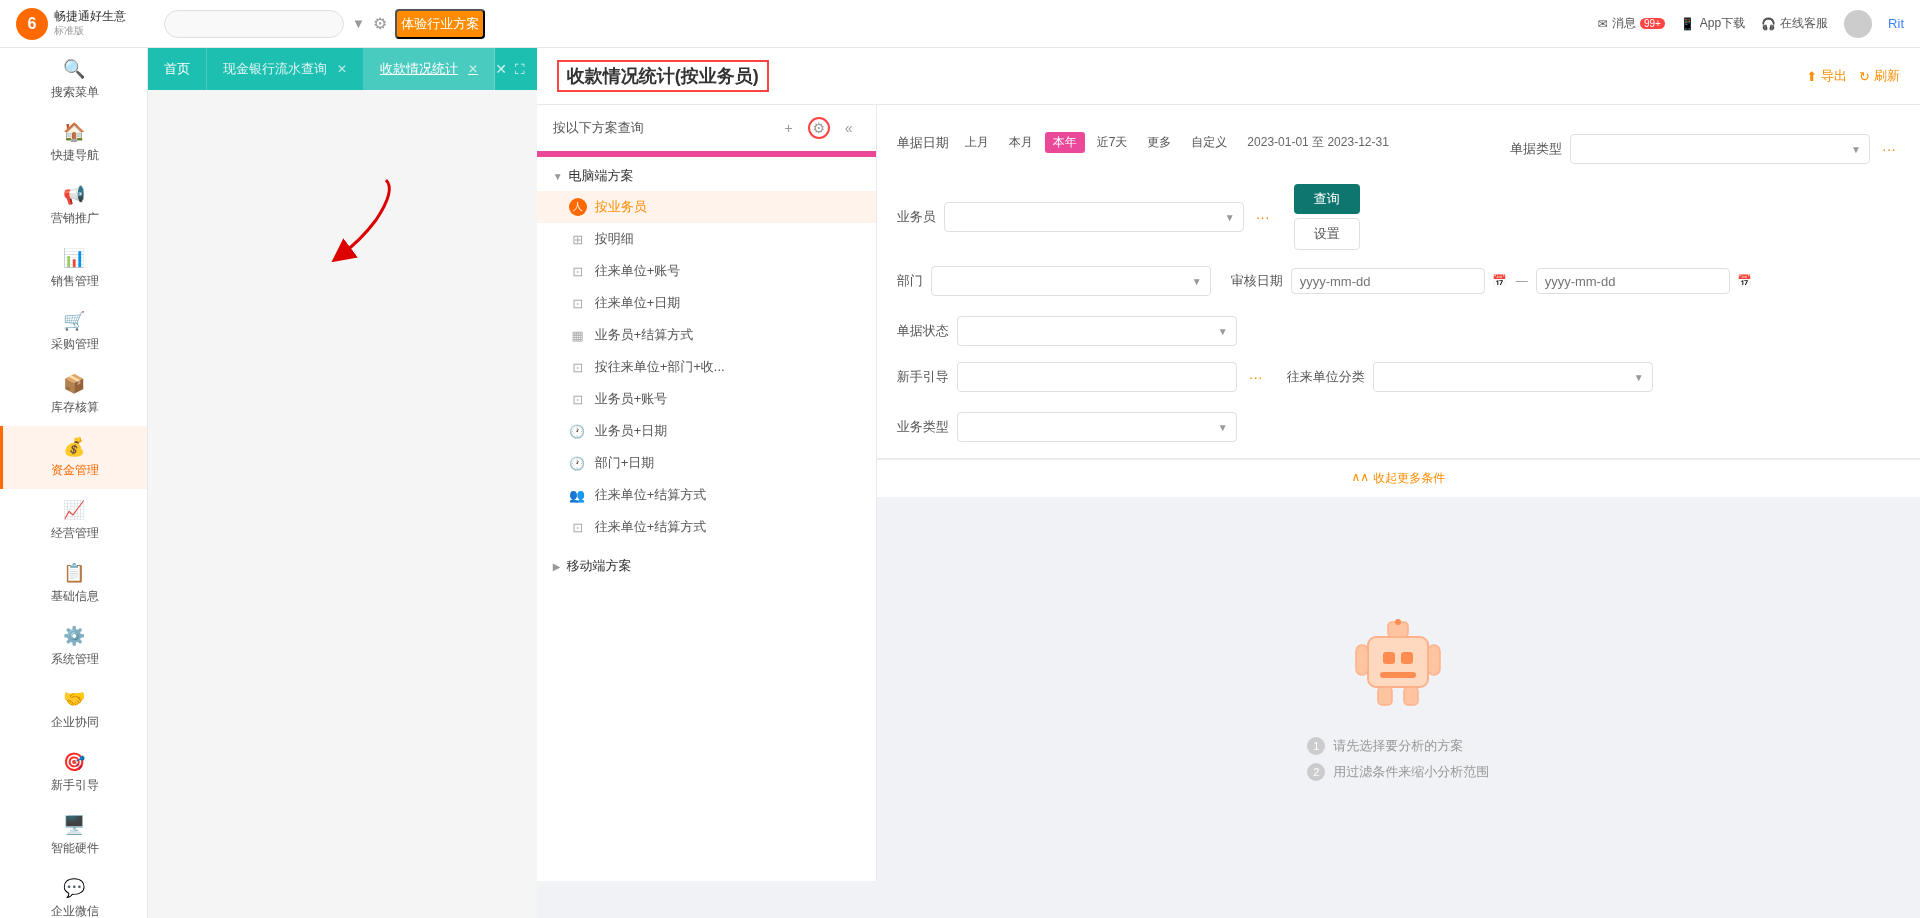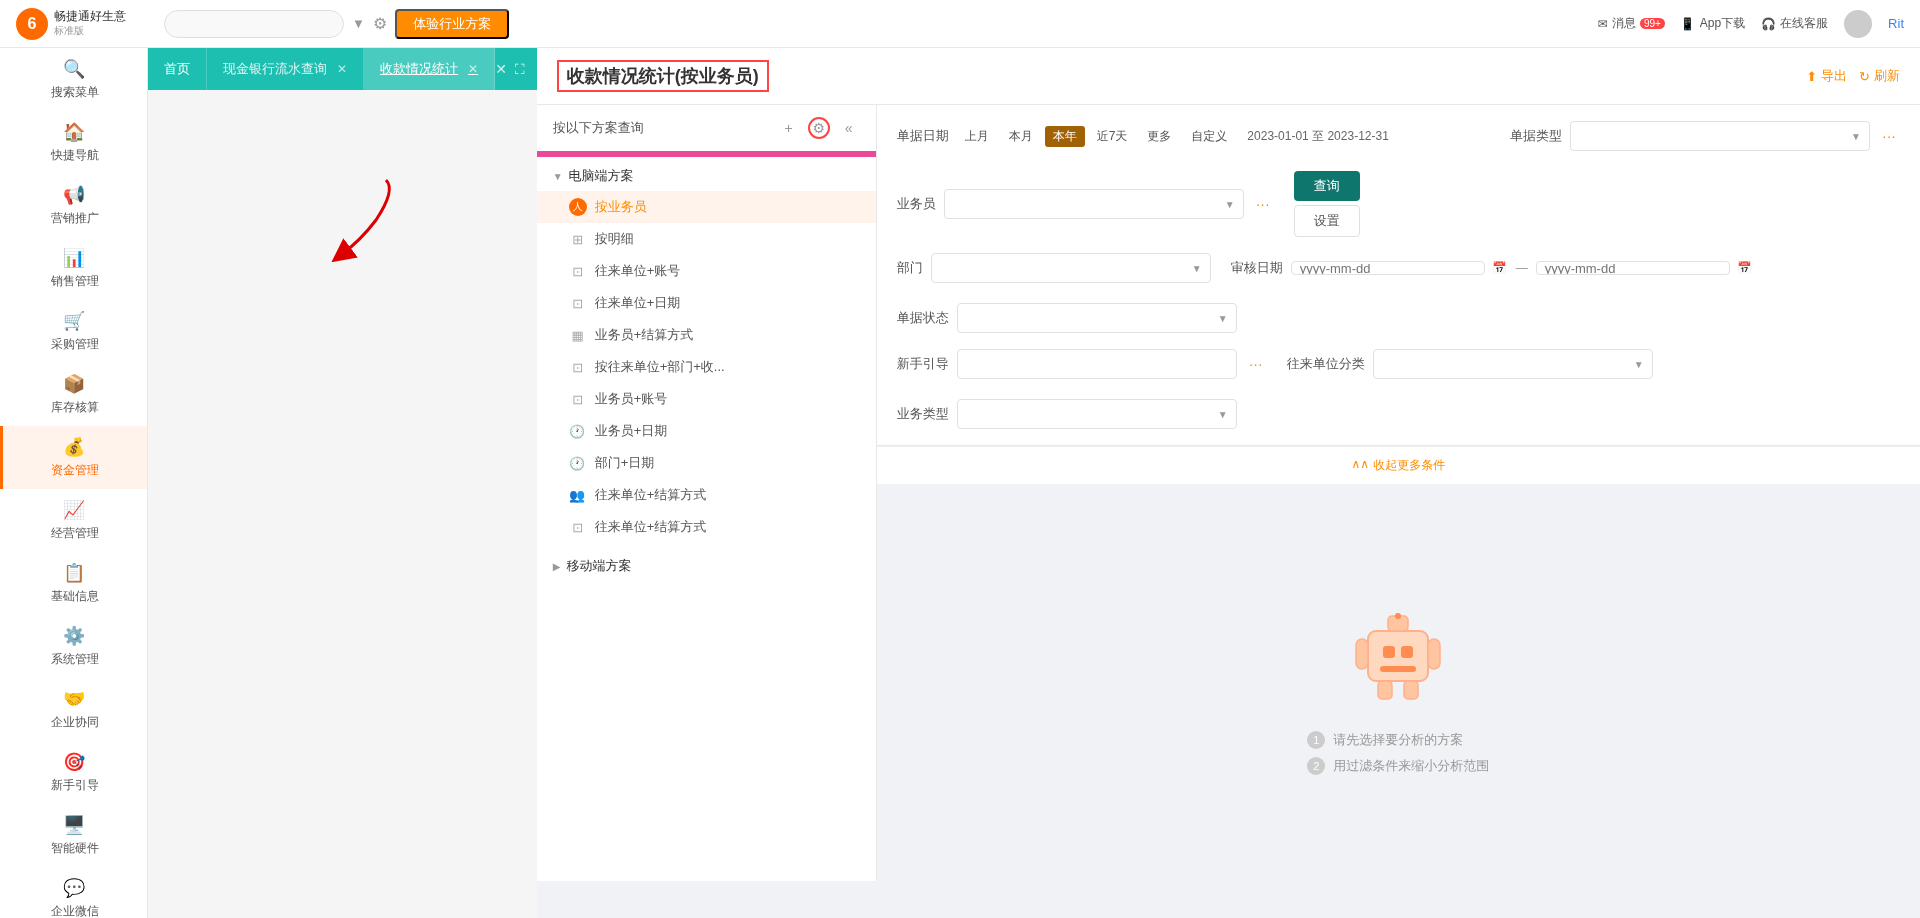--- a/index.html
+++ b/index.html
@@ -51,21 +51,21 @@
       border: 1px solid #e0e0e0;
       border-radius: 14px;
       padding: 0 10px;
       font-size: 12px;
       color: #999;
       background: #f9f9f9;
     }
     .header-nav-tab {
       background: #ff8c00;
       color: white;
-      padding: 4px 16px;
+      padding: 4px 4px;
       border-radius: 4px;
       font-size: 13px;
       cursor: pointer;
     }
     .header-right {
       display: flex;
       align-items: center;
       gap: 16px;
       margin-left: auto;
     }
@@ -246,21 +246,21 @@
       align-items: center;
     }
     .date-tab {
       padding: 2px 8px;
       border-radius: 3px;
       cursor: pointer;
       font-size: 12px;
       color: #555;
     }
     .date-tab.active {
-      background: #a16207;
+      background: #ec4899;
       color: white;
       border-radius: 3px;
     }
     .date-range-text {
       font-size: 12px;
       color: #666;
       margin-left: 4px;
     }
     .filter-select {
       min-width: 200px;
@@ -274,21 +274,21 @@
       display: flex;
       align-items: center;
       justify-content: space-between;
       cursor: pointer;
     }
     .filter-select-wide {
       min-width: 300px;
     }
     .select-arrow { color: #999; font-size: 10px; }
     .filter-input {
-      height: 14px;
+      height: 26px;
       border: 1px solid #e0e0e0;
       border-radius: 4px;
       padding: 0 8px;
       font-size: 13px;
       color: #999;
       min-width: 130px;
     }
     .date-separator { color: #999; font-size: 12px; }
     .date-icon { color: #999; font-size: 12px; cursor: pointer; }
     .ellipsis-btn {
@@ -664,21 +664,21 @@
                   <span class="date-tab">近7天</span>
                   <span class="date-tab">更多</span>
                   <span class="date-tab">自定义</span>
                 </div>
                 <span class="date-range-text">
                   <span>2023-01-01</span>
                   <span> 至 </span>
                   <span>2023-12-31</span>
                 </span>
               </div>
-              <div class="filter-item" style="margin-left:auto;">
+              <div class="filter-item" style="margin-left:auto;margin-top:13px;">
                 <span class="filter-label">单据类型</span>
                 <div class="filter-select filter-select-wide">
                   <span></span>
                   <span class="select-arrow">▼</span>
                 </div>
                 <span class="ellipsis-btn">···</span>
               </div>
               <div class="filter-item">
                 <span class="filter-label">业务员</span>
                 <div class="filter-select filter-select-wide">

